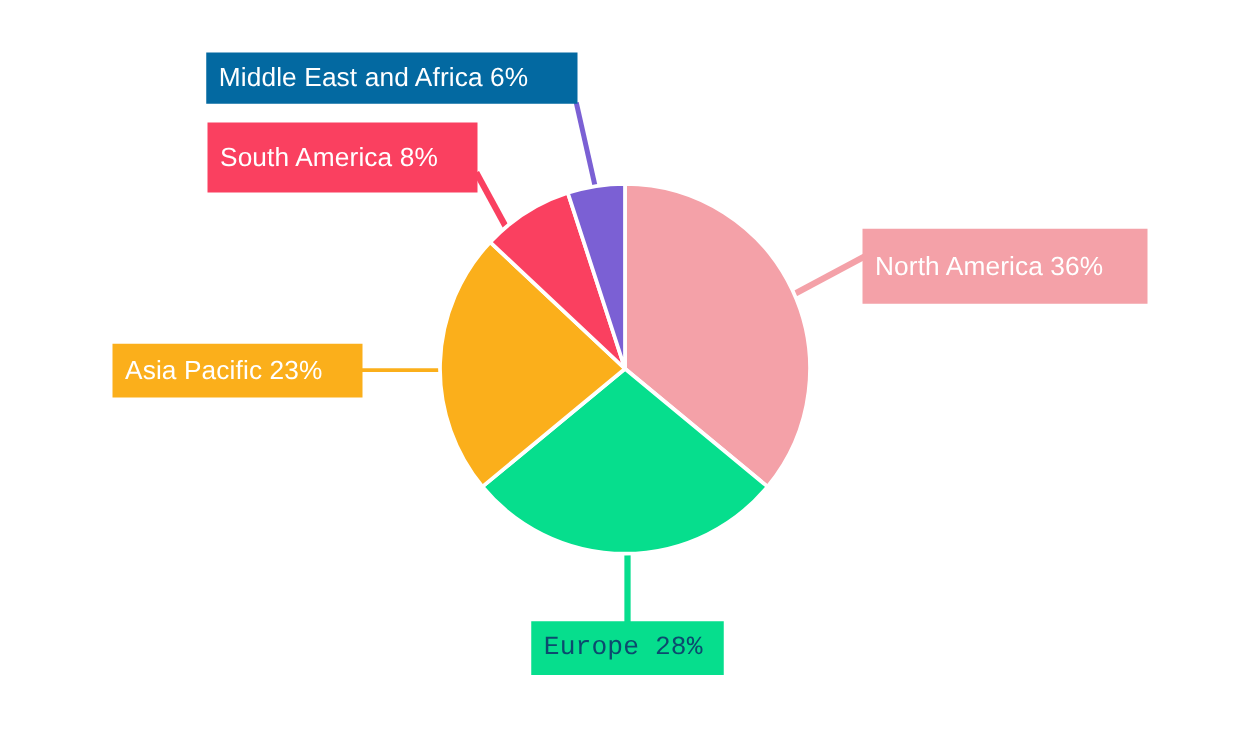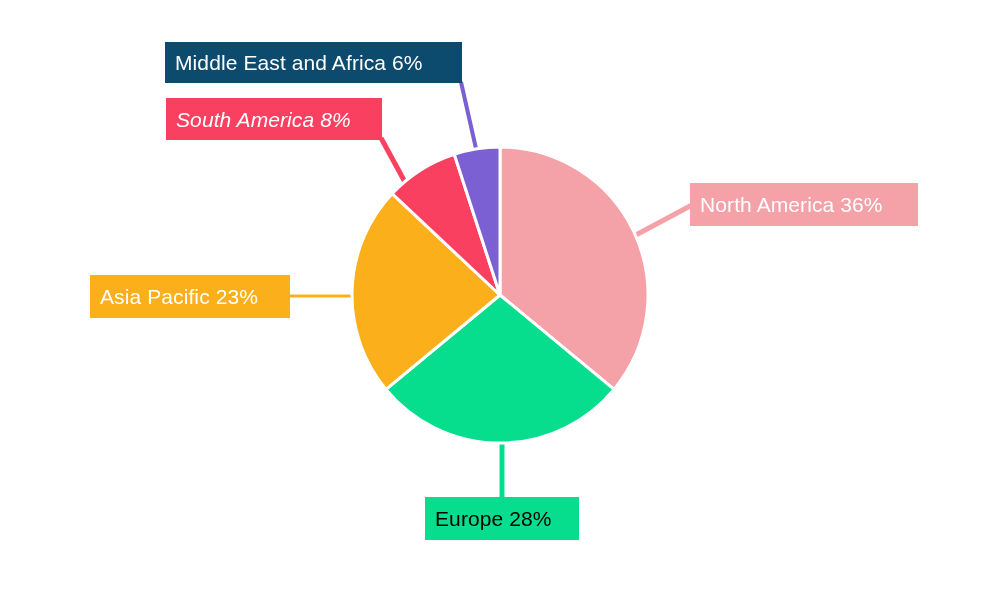--- a/index.html
+++ b/index.html
@@ -30,30 +30,30 @@
     color: #ffffff;
     font-size: 21px;
     font-family: "Liberation Sans", sans-serif;
     font-weight: 400;
     letter-spacing: 0.1px;
     white-space: nowrap;
     padding: 0 10px;
     line-height: 1;
   }
   #label-north-america {
-    left: 690px;  top: 183px;  width: 228px;  height: 43px;
+    left: 690px;  top: 183px;  width: 228px;  height: 60px;
   }
   #label-europe {
     left: 425px;  top: 497px;  width: 154px;  height: 43px;
   }
   #label-asia-pacific {
     left: 90px;   top: 275px;  width: 200px;  height: 43px; align-items: center;
   }
   #label-south-america {
-    left: 166px;  top: 98px;   width: 216px;  height: 42px; font-style: italic;
+    left: 166px;  top: 98px;   width: 216px;  height: 56px;
   }
   #label-middle-east-africa {
     left: 165px;  top: 42px;   width: 297px;  height: 41px;
   }
 </style>
 </head>
 <body>
 
 <div id="canvas" style="background: rgb(255, 255, 255);">
 
@@ -71,29 +71,29 @@
         <path d="M 500 295 L 385.9640400691832 389.3387504828061 A 148 148 0 0 1 392.11264314163105 193.6870283225541 Z" fill="#FBAF1B" stroke="#FFFFFF" stroke-width="3" stroke-linejoin="round"></path>
         <path d="M 500 295 L 392.11264314163105 193.6870283225541 A 148 148 0 0 1 454.26548483250775 154.2436355883173 Z" fill="#FA4060" stroke="#FFFFFF" stroke-width="3" stroke-linejoin="round"></path>
         <path d="M 500 295 L 454.26548483250775 154.2436355883173 A 148 148 0 0 1 500 147 Z" fill="#7B60D4" stroke="#FFFFFF" stroke-width="3" stroke-linejoin="round"></path>
       </g>
   </svg>
 
   <div class="label-box" id="label-north-america" style="background: rgb(244, 161, 168); color: rgb(255, 255, 255);">
     <span>North America 36%</span>
   </div>
 
-  <div class="label-box" id="label-europe" style="background: rgb(6, 222, 141); color: #000000;">
+  <div class="label-box" id="label-europe" style="background: rgb(6, 222, 141); color: #0c4a6e; font-family: Liberation Mono, monospace;">
     <span>Europe 28%</span>
   </div>
 
   <div class="label-box" id="label-asia-pacific" style="background: rgb(251, 175, 27); color: rgb(255, 255, 255);">
     <span>Asia Pacific 23%</span>
   </div>
 
   <div class="label-box" id="label-south-america" style="background: rgb(250, 64, 96); color: rgb(255, 255, 255);">
     <span>South America 8%</span>
   </div>
 
-  <div class="label-box" id="label-middle-east-africa" style="background: #0c4a6e; color: rgb(255, 255, 255); align-items: center;">
+  <div class="label-box" id="label-middle-east-africa" style="background: #0369a1; color: rgb(255, 255, 255); align-items: center;">
     <span>Middle East and Africa 6%</span>
   </div>
 
 </div>
 
 </body></html>

